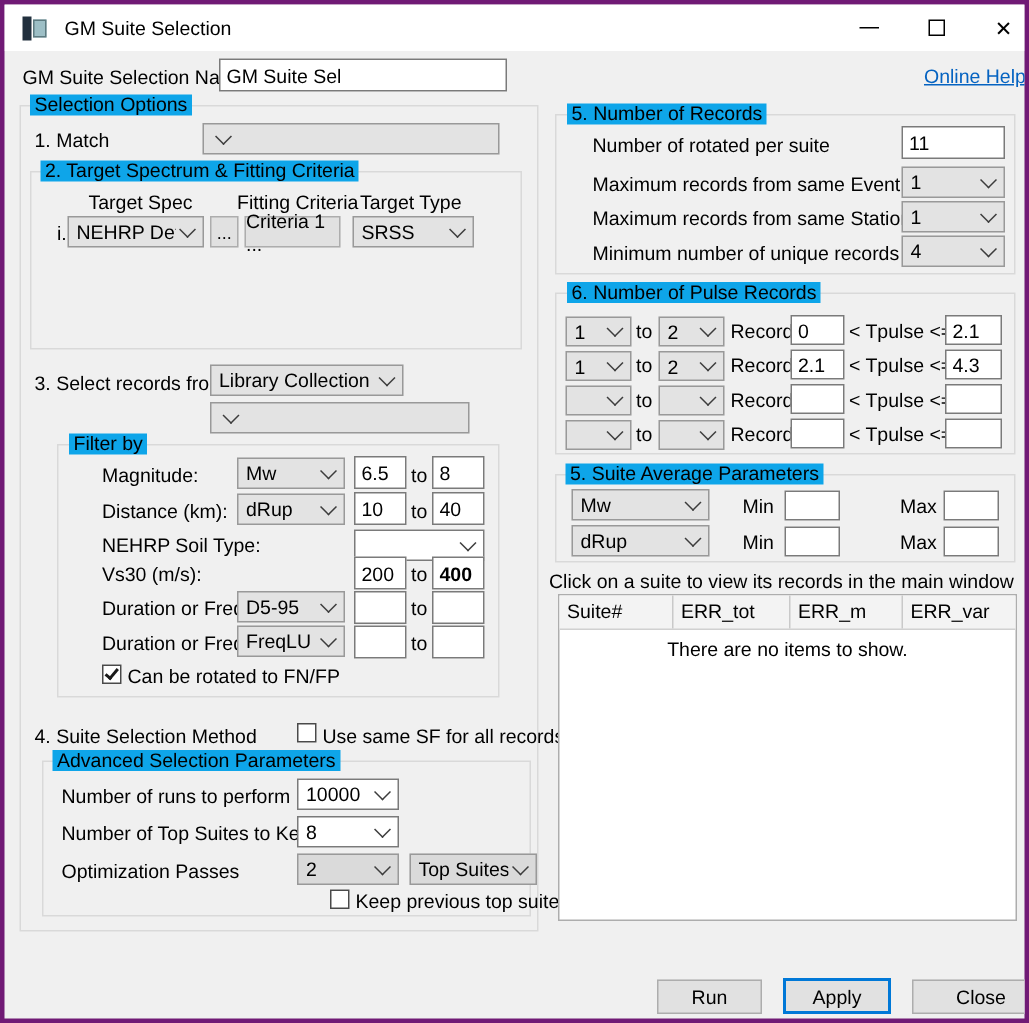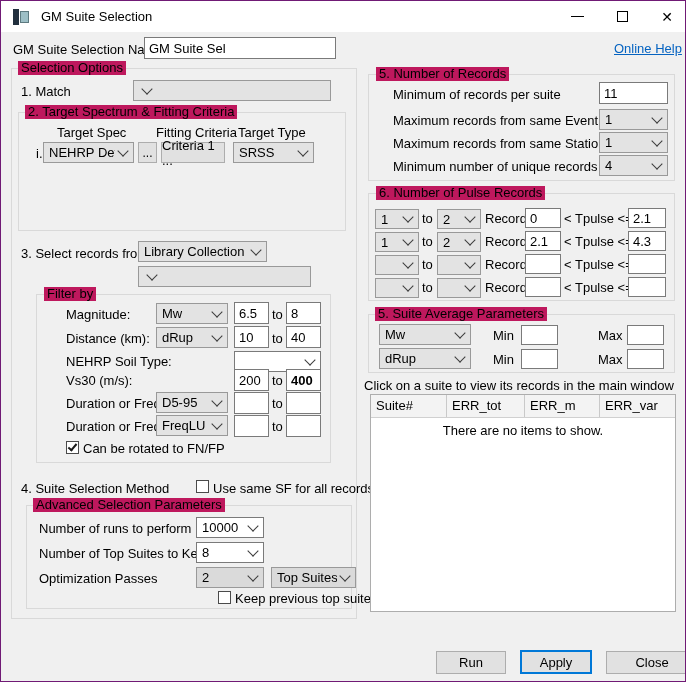--- a/index.html
+++ b/index.html
@@ -1,30 +1,30 @@
 <!DOCTYPE html>
 <html><head>
 <meta charset="utf-8">
 <style>
   html,body{margin:0;padding:0;}
   body{font-family:"Liberation Sans","DejaVu Sans",sans-serif;font-size:13px;color:#000;background:#cfcfcf;}
-  .window{position:relative;width:686px;height:682px;background:#f0f0f0;border:1px solid #701a75;box-sizing:border-box;overflow:hidden;}
+  .window{position:relative;width:686px;height:682px;background:#f0f0f0;border:3px solid #701a75;box-sizing:border-box;overflow:hidden;}
   .titlebar{position:absolute;left:0;top:0;width:100%;height:31px;background:#ffffff;}
   .appicon{position:absolute;left:12px;top:8px;width:16px;height:16px;display:flex;gap:1px;}
   .appicon .ic-l{width:6px;height:16px;background:#22303e;}
   .appicon .ic-r{width:9px;height:12px;margin-top:2px;background:#9dbfc6;border:1px solid #5d7a80;box-sizing:border-box;}
   .title-text{position:absolute;left:40px;top:8px;font-size:13px;}
   .winbtn{position:absolute;top:0;height:31px;display:flex;align-items:center;justify-content:center;cursor:default;}
   .min-glyph{width:13px;height:1px;background:#000;}
   .max-glyph{width:11px;height:11px;border:1px solid #000;box-sizing:border-box;}
   .close-glyph{font-size:14px;line-height:14px;}
   .lab{position:absolute;white-space:nowrap;line-height:15px;}
   .link{position:absolute;color:#0563c1;text-decoration:underline;cursor:pointer;white-space:nowrap;}
   .groupbox{position:absolute;border:1px solid #d9d9d9;box-sizing:border-box;}
-  .grouplabel{position:absolute;background:#be185d;padding:0 3px;white-space:nowrap;line-height:14px;}
+  .grouplabel{position:absolute;background:#0ea5e9;padding:0 3px;white-space:nowrap;line-height:14px;}
   .tinput{position:absolute;height:22px;background:#fff;border:1px solid #7a7a7a;box-sizing:border-box;font-family:inherit;font-size:13px;color:#000;padding:0 4px;margin:0;}
   .tinput.sm{height:20px;}
   .combo{position:absolute;height:21px;background:#e3e3e3;border:1px solid #999;box-sizing:border-box;display:flex;align-items:center;padding:0 3px 0 5px;cursor:default;}
   .combo.white{background:#fff;border-color:#7a7a7a;}
   .combo.dim{background:#dadada;}
   .combo.sm{height:20px;}
   .combo .txt{flex:1;overflow:hidden;white-space:nowrap;}
   .combo.center .txt{text-align:center;}
   .chev{flex:none;width:7px;height:7px;border-right:1px solid #3c3c3c;border-bottom:1px solid #3c3c3c;transform:rotate(45deg);margin:-4px 3px 0 4px;}
   .btn{position:absolute;background:#e1e1e1;border:1px solid #adadad;box-sizing:border-box;display:flex;align-items:center;justify-content:center;font-size:13px;cursor:default;}
@@ -178,21 +178,21 @@
     <span class="txt">Top Suites On</span>
     <span class="chev"></span>
   </div>
 
   <span class="cb" style="left:217px;top:590px;"></span>
   <div class="lab" style="left:234px;top:590px;">Keep previous top suites</div>
 
   <div class="groupbox" style="left:367px;top:73px;width:307px;height:107px;"></div>
   <div class="grouplabel" style="left:375px;top:66px;">5. Number of Records</div>
 
-  <div class="lab" style="left:392px;top:86px;">Minimum of records per suite</div>
+  <div class="lab" style="left:392px;top:86px;">Number of rotated per suite</div>
   <input class="tinput" style="left: 598px; top: 81px; width: 69px;" value="11">
 
   <div class="lab" style="left:392px;top:112px;">Maximum records from same Event</div>
   <div class="combo" style="left:598px;top:108px;width:69px;">
     <span class="txt">1</span>
     <span class="chev"></span>
   </div>
 
   <div class="lab" style="left:392px;top:135px;">Maximum records from same Station</div>
   <div class="combo" style="left:598px;top:131px;width:69px;">

